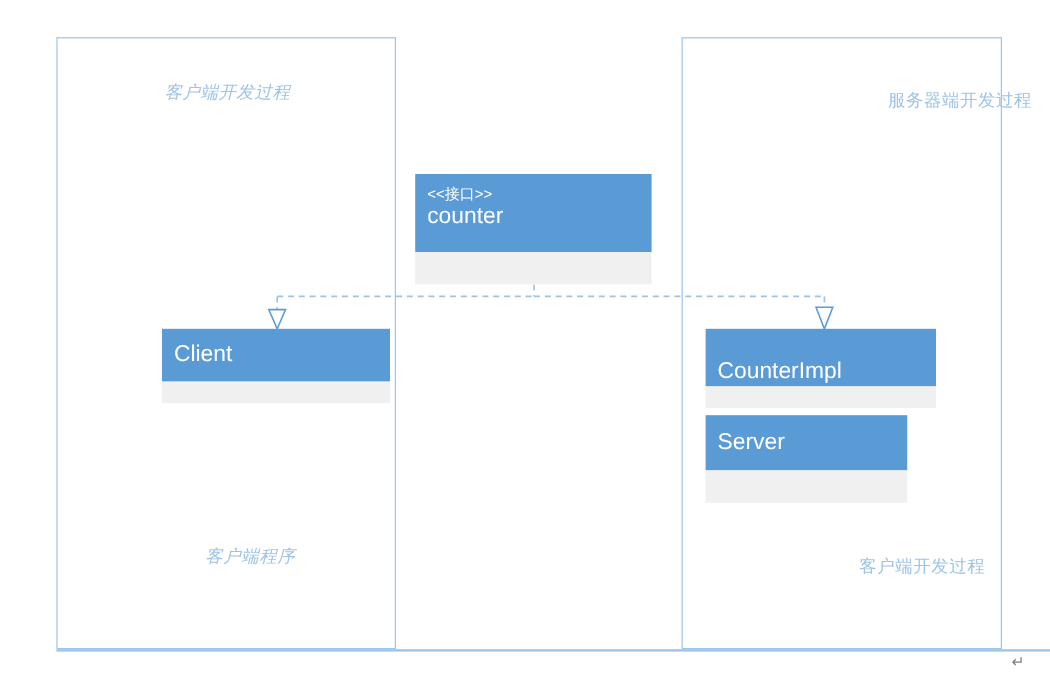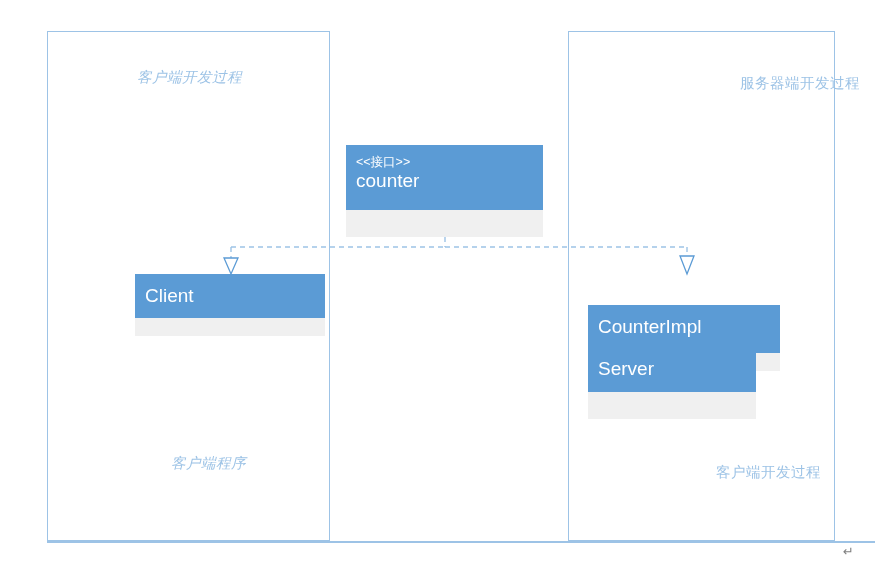--- a/index.html
+++ b/index.html
@@ -74,21 +74,21 @@
   #box-counter .uml-head { height: 65px; padding-top: 9px; }
   #box-counter .uml-body { height: 27px; }
 
   
   #box-client         { left: 135px; top: 274px; width: 190px; height: 62px; }
   #box-client .uml-head { height: 44px; padding-top: 12px; }
   #box-client .uml-body { height: 18px; }
 
   
   #box-counterimpl    { left: 588px; top: 274px; width: 192px; height: 62px; }
-  #box-counterimpl .uml-head { height: 48px; padding-top: 12px; margin-top: 31px; }
+  #box-counterimpl .uml-head { height: 48px; padding-top: 26px; }
   #box-counterimpl .uml-body { height: 18px; }
 
   
   #box-server         { left: 588px; top: 346px; width: 168px; height: 73px; }
   #box-server .uml-head { height: 46px; padding-top: 13px; }
   #box-server .uml-body { height: 27px; }
 
   
   #connector {
     position: absolute;

